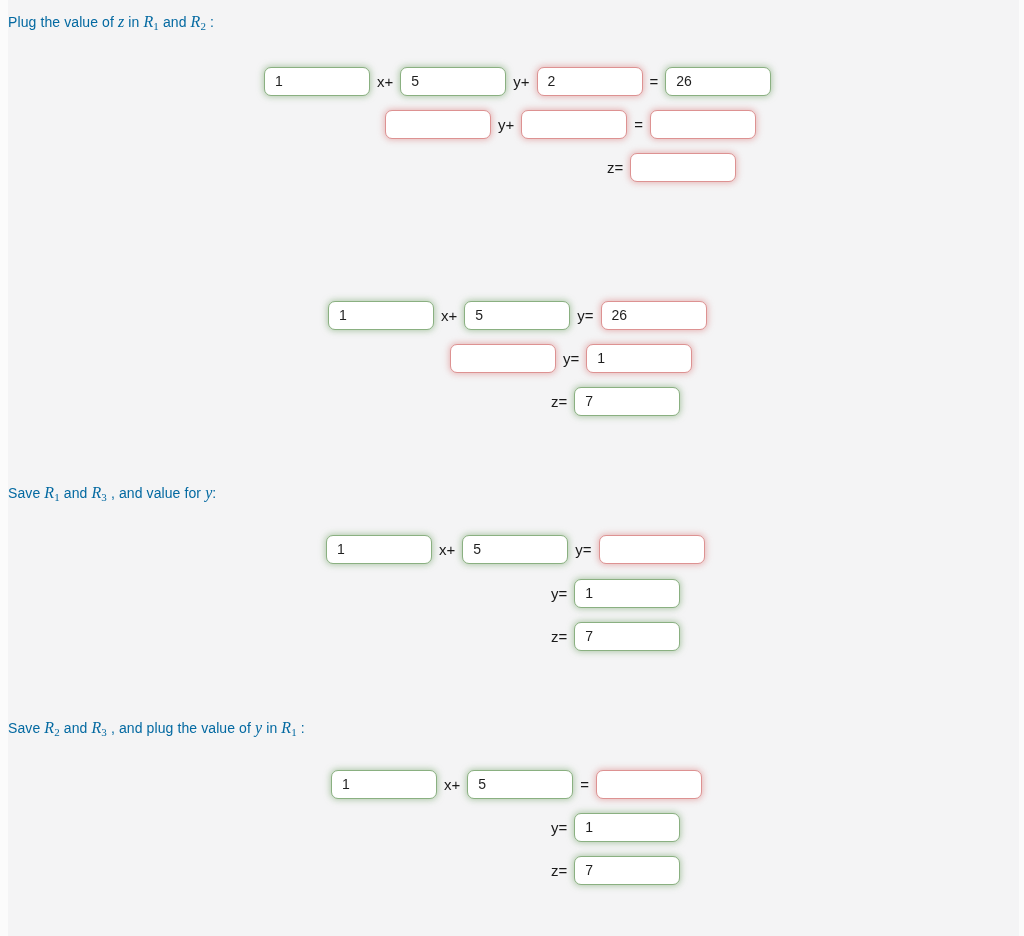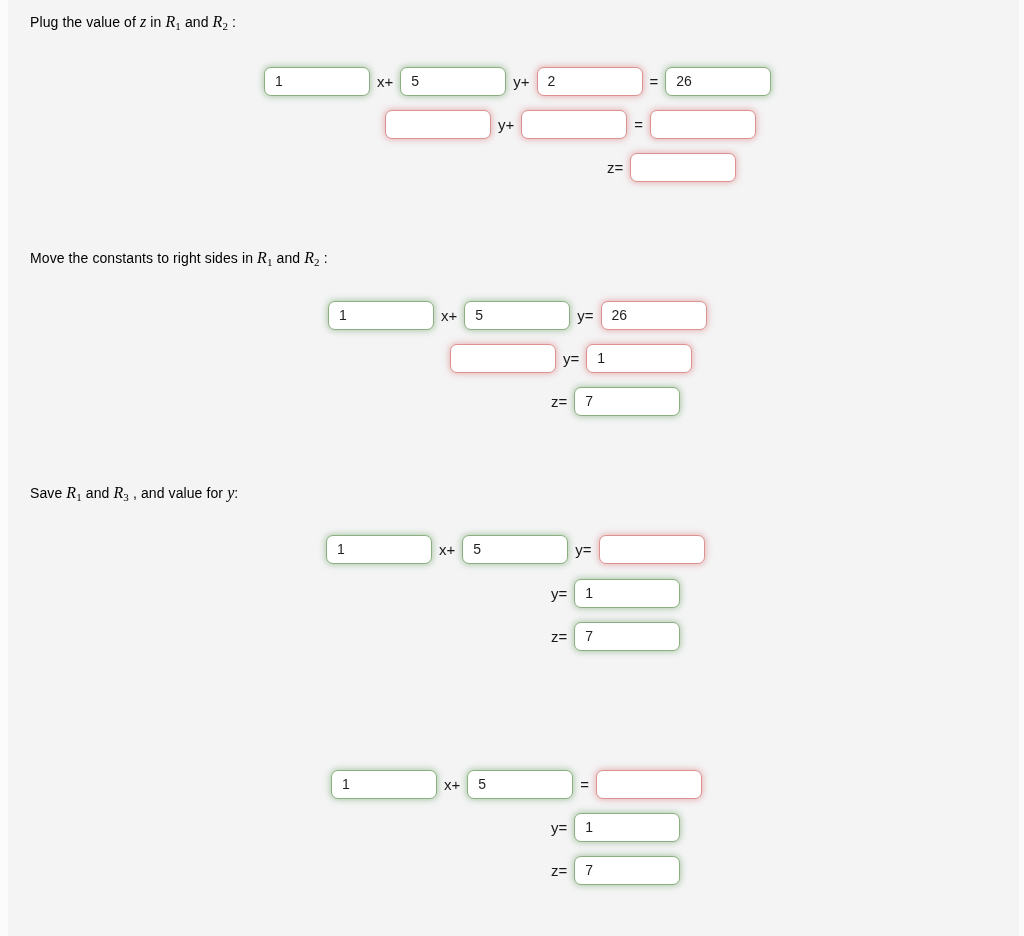--- a/index.html
+++ b/index.html
@@ -8,22 +8,22 @@
     background:#fbfbfb;
     font-family:"Liberation Sans",sans-serif;
     overflow:hidden;
   }
   .bg-panel{
     position:absolute;left:8px;top:0;right:5px;bottom:0;
     background:#f4f4f5;
   }
   .page{position:absolute;inset:0;}
   .heading{
-    position:absolute;left:30px;
-    font-size:14px;color:#000000;letter-spacing:.1px;
+    position:absolute;left:8px;
+    font-size:14px;color:#0369a1;letter-spacing:.1px;
     white-space:nowrap;
   }
   .heading .math{
     font-family:"Liberation Serif",serif;
     font-style:italic;font-size:16px;
   }
   .heading .math sub{
     font-size:11px;line-height:0;vertical-align:-3px;font-style:normal;
     font-family:"Liberation Serif",serif;
   }
@@ -85,21 +85,20 @@
       <input type="text" class="eqinput invalid" value="" style="">
       <span class="op">y+</span>
       <input type="text" class="eqinput invalid" value="" style="">
       <span class="op">=</span>
       <input type="text" class="eqinput invalid" value="" style="">
     </div>
     <div class="eqrow s1r3">
       <span class="op">z=</span>
       <input type="text" class="eqinput invalid" value="" style="">
     </div>
-    <div class="heading h2"><span>Move the constants to right sides in </span><i class="math">R<sub>1</sub></i><span> and </span><i class="math">R<sub>2</sub></i><span> :</span></div>
     <div class="eqrow s2r1">
       <input type="text" class="eqinput valid" value="1" style="">
       <span class="op">x+</span>
       <input type="text" class="eqinput valid" value="5" style="">
       <span class="op">y=</span>
       <input type="text" class="eqinput invalid" value="26" style="">
     </div>
     <div class="eqrow s2r2">
       <input type="text" class="eqinput invalid" value="" style="">
       <span class="op">y=</span>
@@ -118,20 +117,21 @@
       <input type="text" class="eqinput invalid" value="" style="">
     </div>
     <div class="eqrow s3r2">
       <span class="op">y=</span>
       <input type="text" class="eqinput valid" value="1" style="">
     </div>
     <div class="eqrow s3r3">
       <span class="op">z=</span>
       <input type="text" class="eqinput valid" value="7" style="">
     </div>
+    <div class="heading h4"><span>Save </span><i class="math">R<sub>2</sub></i><span> and </span><i class="math">R<sub>3</sub></i><span> , and plug the value of </span><i class="math">y</i><span> in </span><i class="math">R<sub>1</sub></i><span> :</span></div>
     <div class="eqrow s4r1">
       <input type="text" class="eqinput valid" value="1" style="">
       <span class="op">x+</span>
       <input type="text" class="eqinput valid" value="5" style="">
       <span class="op">=</span>
       <input type="text" class="eqinput invalid" value="" style="">
     </div>
     <div class="eqrow s4r2">
       <span class="op">y=</span>
       <input type="text" class="eqinput valid" value="1" style="">

